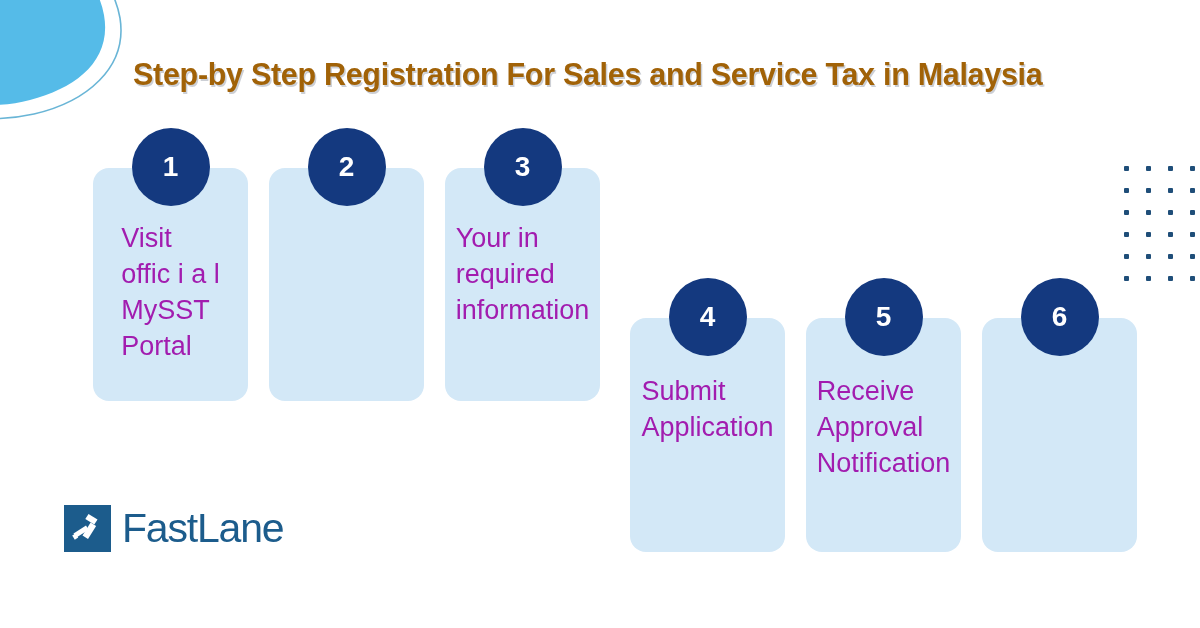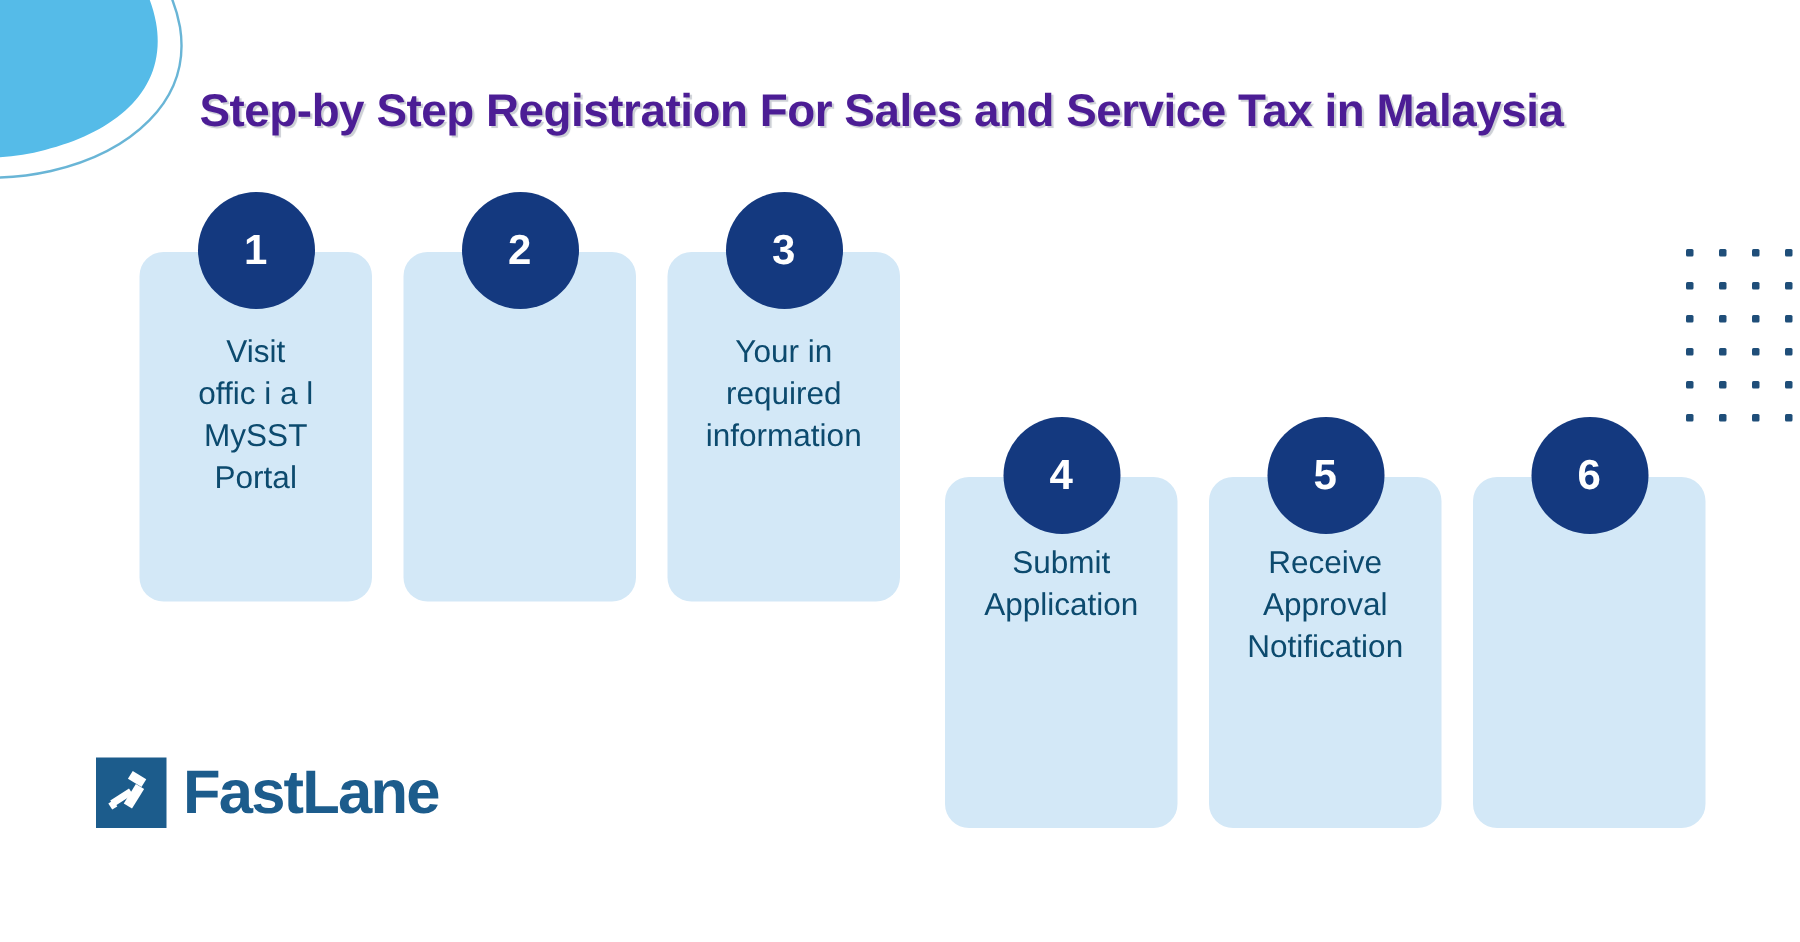--- a/index.html
+++ b/index.html
@@ -53,21 +53,21 @@
 
   
   .title {
     position: absolute;
     left: 133px;
     top: 57px;
     width: 1000px;
     font-size: 30.5px;
     font-weight: 700;
     letter-spacing: -0.3px;
-    color: #4c1d95;
+    color: #a16207;
     font-family: "Liberation Sans", sans-serif;
     text-shadow: 1.5px 1.5px 0.5px rgba(120,130,145,0.38);
     white-space: nowrap;
   }
 
   
   .row {
     position: absolute;
     display: flex;
   }
@@ -105,47 +105,46 @@
     font-size: 28px;
     font-weight: 700;
     display: flex;
     align-items: center;
     justify-content: center;
     line-height: 1;
   }
   .card .card-text {
     margin-top: 53px;
     padding: 0 5px;
-    font-size: 21px;
+    font-size: 27px;
     line-height: 1.33;
-    color: #0c4a6e;
-    text-align: center;
+    color: #a21caf;
     white-space: pre-line;
   }
-  .row-bottom .card .card-text { margin-top: 44px; }
+  .row-bottom .card .card-text { margin-top: 56px; }
 
   
   .logo {
     position: absolute;
     left: 64px;
     top: 505px;
     display: flex;
     align-items: center;
   }
   .logo-mark {
     width: 47px;
     height: 47px;
     background: #1C5C8C;
     display: block;
     flex: 0 0 auto;
   }
   .logo-text {
     margin-left: 11px;
     font-size: 41px;
-    font-weight: 700;
+    font-weight: 400;
     letter-spacing: -1.2px;
     color: #1C5C8C;
     line-height: 1;
     font-family: "Liberation Sans", sans-serif;
   }
 </style>
 </head>
 <body>
 
 <div id="canvas">

